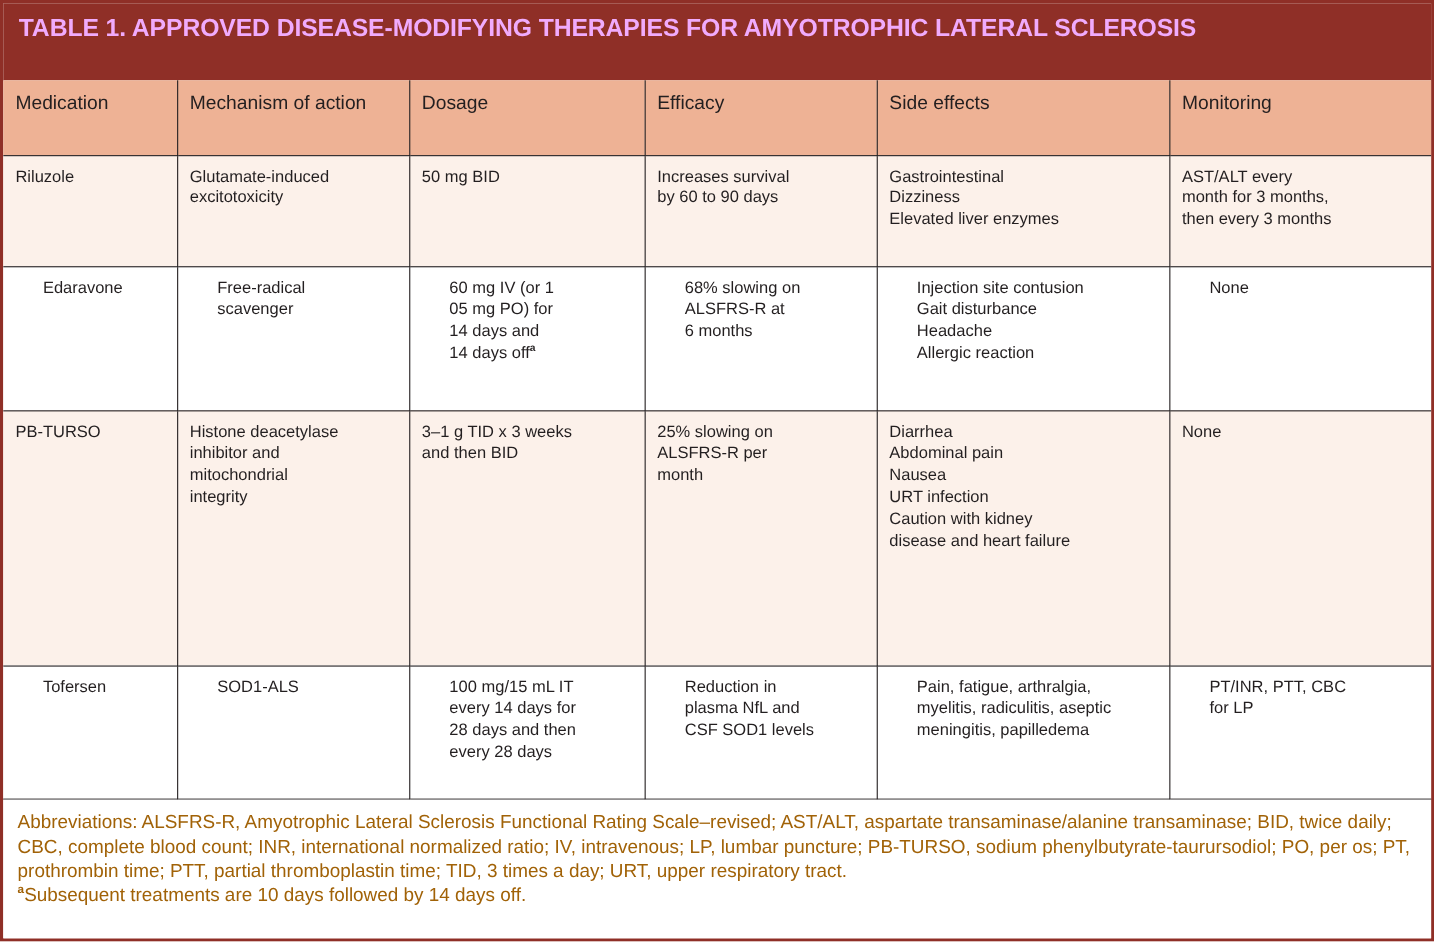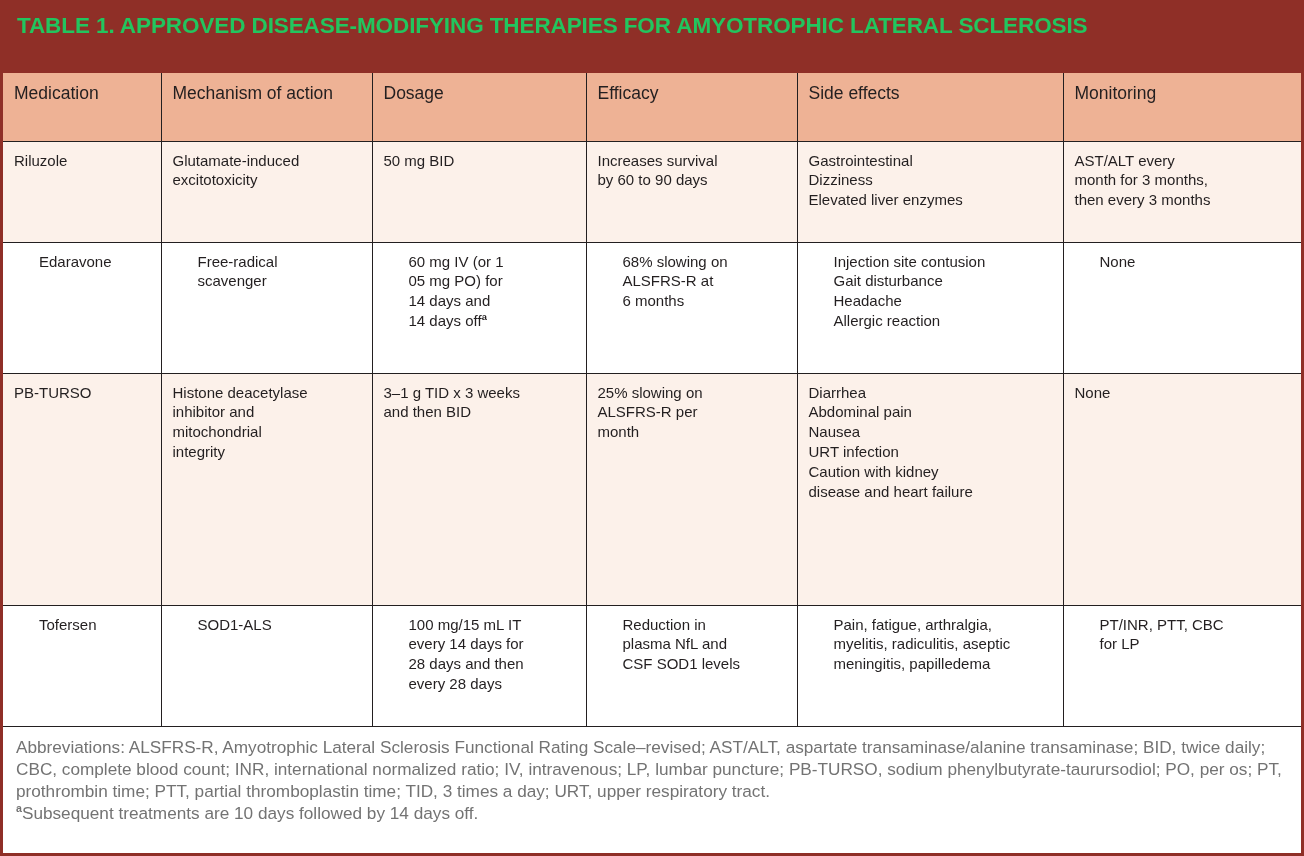--- a/index.html
+++ b/index.html
@@ -19,21 +19,21 @@
     height: 856px;
     border: 3px solid #8f2f27;
     background: #ffffff;
     display: flex;
     flex-direction: column;
   }
 
   
   .title-bar {
     background: #8f2f27;
-    color: #22c55e;
+    color: #f0abfc;
     font-weight: bold;
     font-size: 22.5px;
     letter-spacing: -0.1px;
     padding: 10px 14px 11px 14px;
     line-height: 1.12;
     height: 70px;
     display: flex;
     align-items: flex-start;
     white-space: nowrap;
   }
@@ -93,21 +93,21 @@
     line-height: 0;
   }
 
   
   .footnote {
     flex: 1 1 auto;
     background: #ffffff;
     padding: 9px 13px 6px 13px;
     font-size: 17.2px;
     line-height: 1.29;
-    color: #737373;
+    color: #a16207;
   }
   .footnote p { margin: 0; }
   .footnote .abbrev { text-align: left; }
   .footnote .note-a { margin-top: 0px; }
 </style>
 </head>
 <body>
 
 <div class="table-wrap">
 

